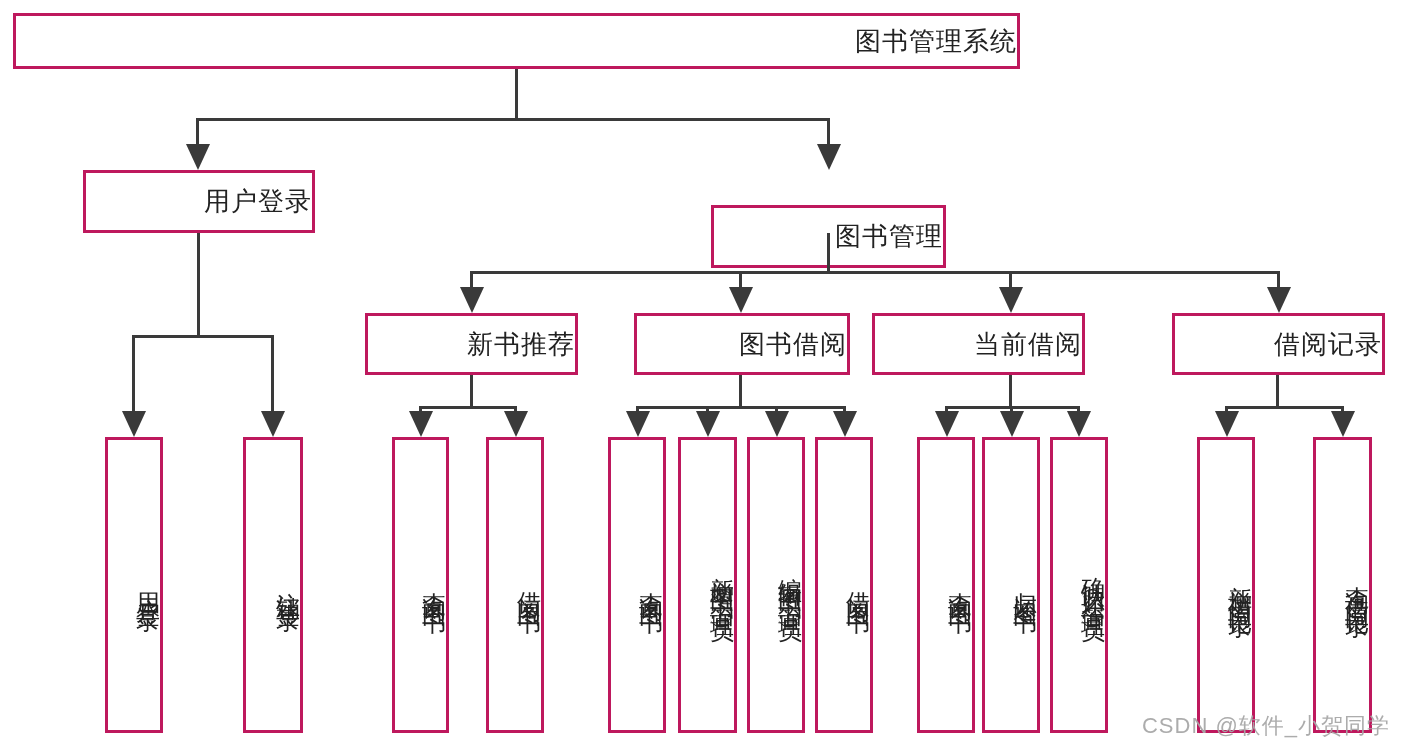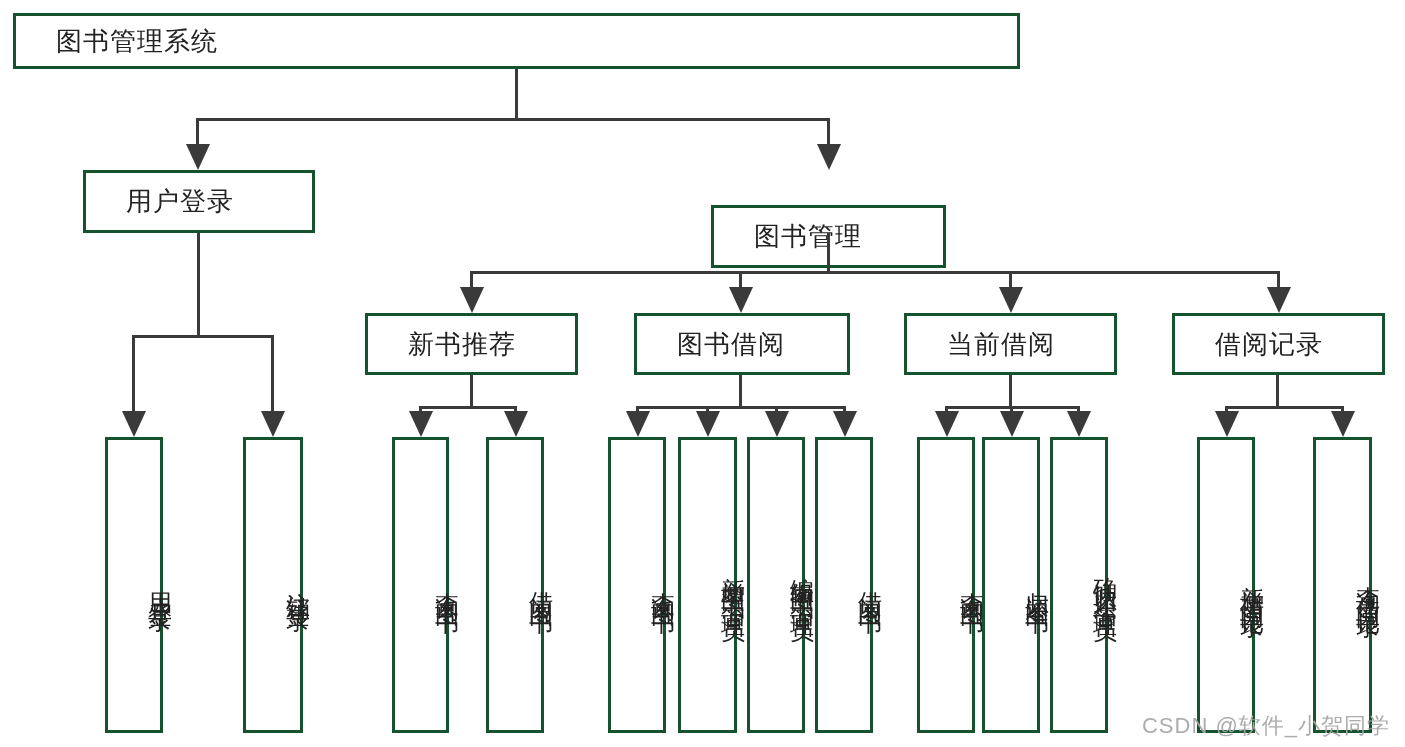--- a/index.html
+++ b/index.html
@@ -8,25 +8,25 @@
     width:1405px;height:747px;
     background:#ffffff;
     font-family:"Liberation Sans","DejaVu Sans",sans-serif;
     color:#222;
     overflow:hidden;
   }
   
   .box{
     position:absolute;
     box-sizing:border-box;
-    border:3px solid #14532d;
+    border:3px solid #be185d;
     background:#ffffff;
     display:flex;
     align-items:center;
-    justify-content:flex-start;
+    justify-content:flex-end;
     padding-left:40px;
   }
   .box .lbl{
     font-size:26px;
     letter-spacing:1px;
     white-space:nowrap;
   }
   
   .vbox .lbl{
     writing-mode:vertical-rl;
@@ -74,21 +74,21 @@
   <div class="box" style="left:711px;top:170px;width:235px;height:63px;margin-top:35px;">
     <span class="lbl">图书管理</span>
   </div>
 
   <div class="box" style="left:365px;top:313px;width:213px;height:62px;">
     <span class="lbl">新书推荐</span>
   </div>
   <div class="box" style="left:634px;top:313px;width:216px;height:62px;">
     <span class="lbl">图书借阅</span>
   </div>
-  <div class="box" style="left:904px;top:313px;width:213px;height:62px;">
+  <div class="box" style="left:872px;top:313px;width:213px;height:62px;">
     <span class="lbl">当前借阅</span>
   </div>
   <div class="box" style="left:1172px;top:313px;width:213px;height:62px;">
     <span class="lbl">借阅记录</span>
   </div>
 
   <div class="box vbox" style="left:105px;top:437px;width:58px;height:296px;">
     <span class="lbl">用户登录</span>
   </div>
   <div class="box vbox" style="left:243px;top:437px;width:60px;height:296px;">

